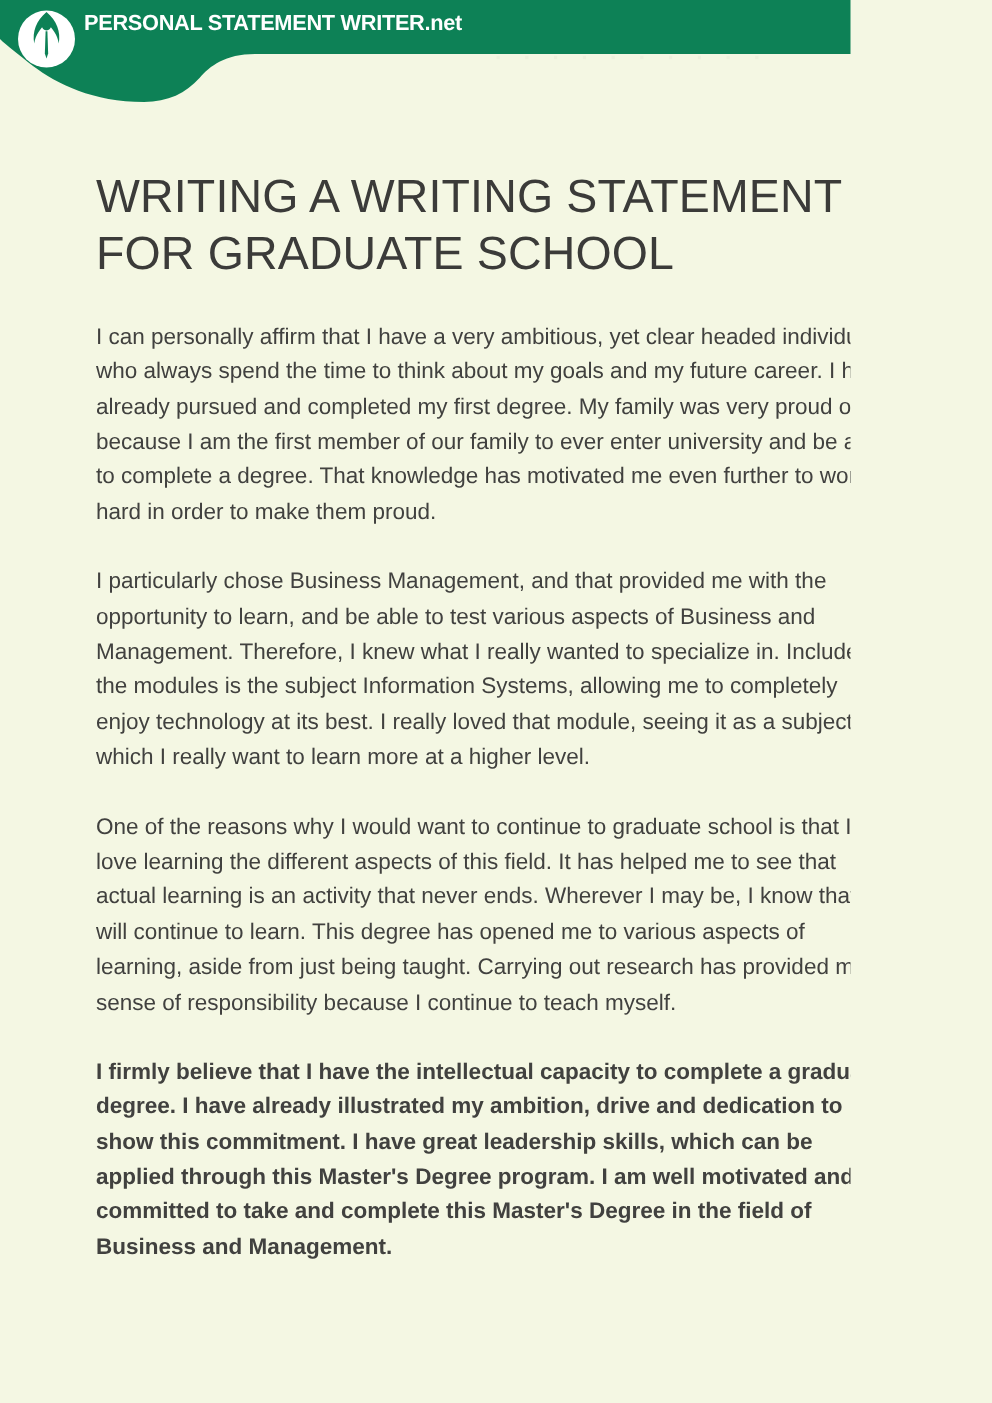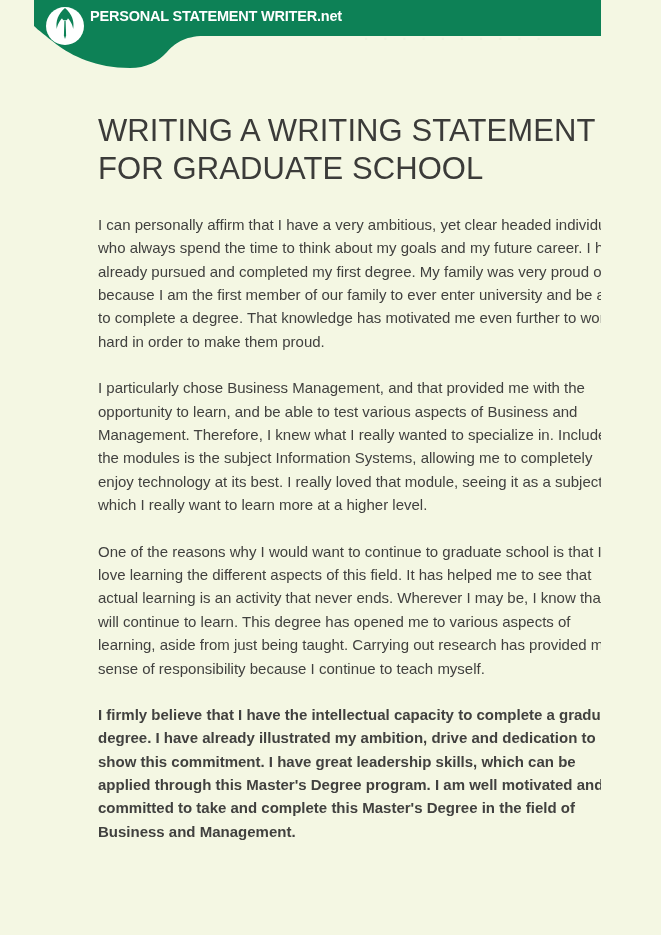--- a/index.html
+++ b/index.html
@@ -15,21 +15,20 @@
     position: relative;
   }
 
   
   .page {
     position: relative;
     width: 567px;
     height: 935px;
     background: #f4f7e3;
     overflow: hidden;
-    margin-left: 34px;
   }
 
   
   .header {
     position: absolute;
     top: 0;
     left: 0;
     width: 661px;
     height: 70px;
     overflow: hidden;

